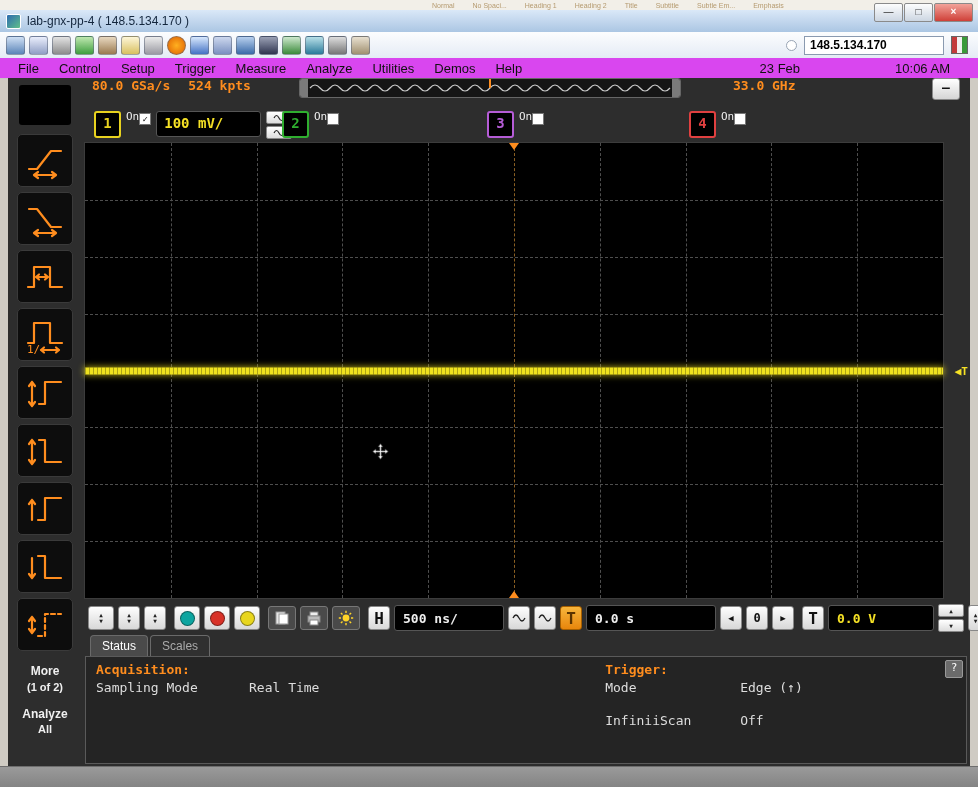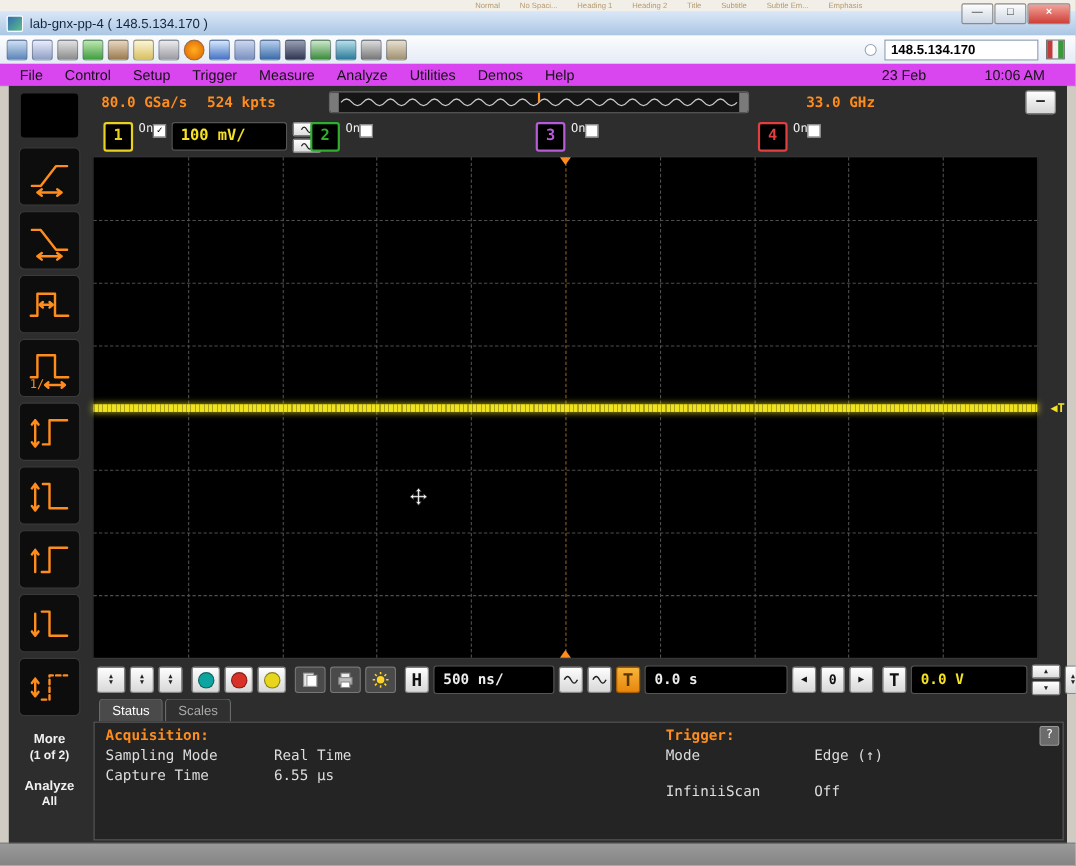--- a/index.html
+++ b/index.html
@@ -22,37 +22,37 @@
   .tbi{width:17px;height:17px;border-radius:3px;border:1px solid rgba(90,100,120,.55)}
   .tb-right{margin-left:auto;display:flex;align-items:center;gap:7px;padding-right:4px}
   .status-dot{width:9px;height:9px;border-radius:50%;background:#fff;border:1px solid #98a4b4}
   .ip-input{width:128px;height:17px;border:1px solid #8a9ab0;font:bold 12px "Liberation Sans",sans-serif;padding:0 5px}
   .rgb-ico{width:15px;height:16px;display:flex;border:1px solid #666}
   .rgb-ico i{flex:1}
 
   
   .menubar{position:absolute;top:58px;left:0;right:0;height:20px;background:#d946ef;border-bottom:1px solid #c8c5c0;display:flex;align-items:center;padding-left:8px;font-size:13px;color:#111}
   .menu-item{padding:0 10px;cursor:default}
-  .menu-right{margin-left:auto;display:flex;gap:53px;padding-right:28px}
+  .menu-right{margin-left:auto;display:flex;gap:95px;padding-right:28px}
 
   
   .scope{position:absolute;top:78px;left:8px;right:8px;bottom:20px;background:#2d2d2d;display:flex;font-family:"DejaVu Sans Mono",monospace}
   .bottomband{position:absolute;left:0;right:0;bottom:0;height:20px;background:linear-gradient(#9a9a9a,#848484);border-top:1px solid #6e6e6e}
 
   
   .sidebar{width:74px;display:flex;flex-direction:column;align-items:center;padding-top:7px;gap:5px;flex:none}
   .blankbox{width:52px;height:40px;background:#000;border-radius:3px;margin-bottom:4px}
   .sbtn{width:54px;height:51px;background:#0d0d0d;border:1px solid #3a3a3a;border-radius:5px;display:flex;align-items:center;justify-content:center;flex:none}
   .sbtn svg{stroke:#ff8d1e;stroke-width:2.2;fill:none;stroke-linecap:round;stroke-linejoin:round}
   .side-label{color:#f0f0f0;font-family:"Liberation Sans",sans-serif;font-size:12px;font-weight:bold;text-align:center;line-height:1.3;margin-top:8px}
   .side-label .sub{font-weight:bold;font-size:11px;display:block}
 
   
   .main{flex:1;display:flex;flex-direction:column;position:relative;min-width:0}
-  .statusrow{height:30px;display:flex;align-items:center;padding:0 10px;color:#ff8d1e;font-size:13px;font-weight:bold}
+  .statusrow{height:30px;display:flex;align-items:flex-start;padding:0 10px;color:#ff8d1e;font-size:13px;font-weight:bold}
   .preview{width:380px;height:18px;position:relative;background:#151515;border:1px solid #666;border-radius:3px;overflow:hidden;margin-left:48px}
   .pv-cap{position:absolute;top:0;bottom:0;width:8px;background:#7a7a7a}
   .pv-tick{position:absolute;left:50%;top:0;width:2px;height:9px;background:#ff8d1e;transform:translateX(-50%)}
   .ghz{margin-left:52px}
   .minbtn{margin-left:auto;width:26px;height:20px;background:linear-gradient(#fff,#d5d5d5);border:1px solid #888;border-radius:3px;color:#111;font-weight:bold;text-align:center;line-height:18px}
 
   
   .chanrow{height:34px;position:relative;flex:none}
   .chan{position:absolute;top:3px;display:flex;gap:5px;align-items:flex-start}
   .chan-num{width:23px;height:23px;background:#000;border:2px solid;border-radius:3px;font-weight:bold;font-size:14px;text-align:center;line-height:20px;flex:none}
@@ -421,24 +421,20 @@
         <div class="tab active">Status</div>
         <div class="tab inactive">Scales</div>
       </div>
 
       <div class="infopanel">
         <div class="ip-title">Acquisition:</div>
         <div class="krow">
           <span class="k">Sampling Mode</span>
           <span class="v">Real Time</span>
         </div>
-        <div class="krow">
-          <span class="k">Capture Time</span>
-          <span class="v">6.55 µs</span>
-        </div>
         <div class="trigcol">
           <div class="ip-title">Trigger:</div>
           <div class="krow">
             <span class="k">Mode</span>
             <span class="v">Edge (↑)</span>
           </div>
           <div class="krow gap">
             <span class="k">InfiniiScan</span>
             <span class="v">Off</span>
           </div>

